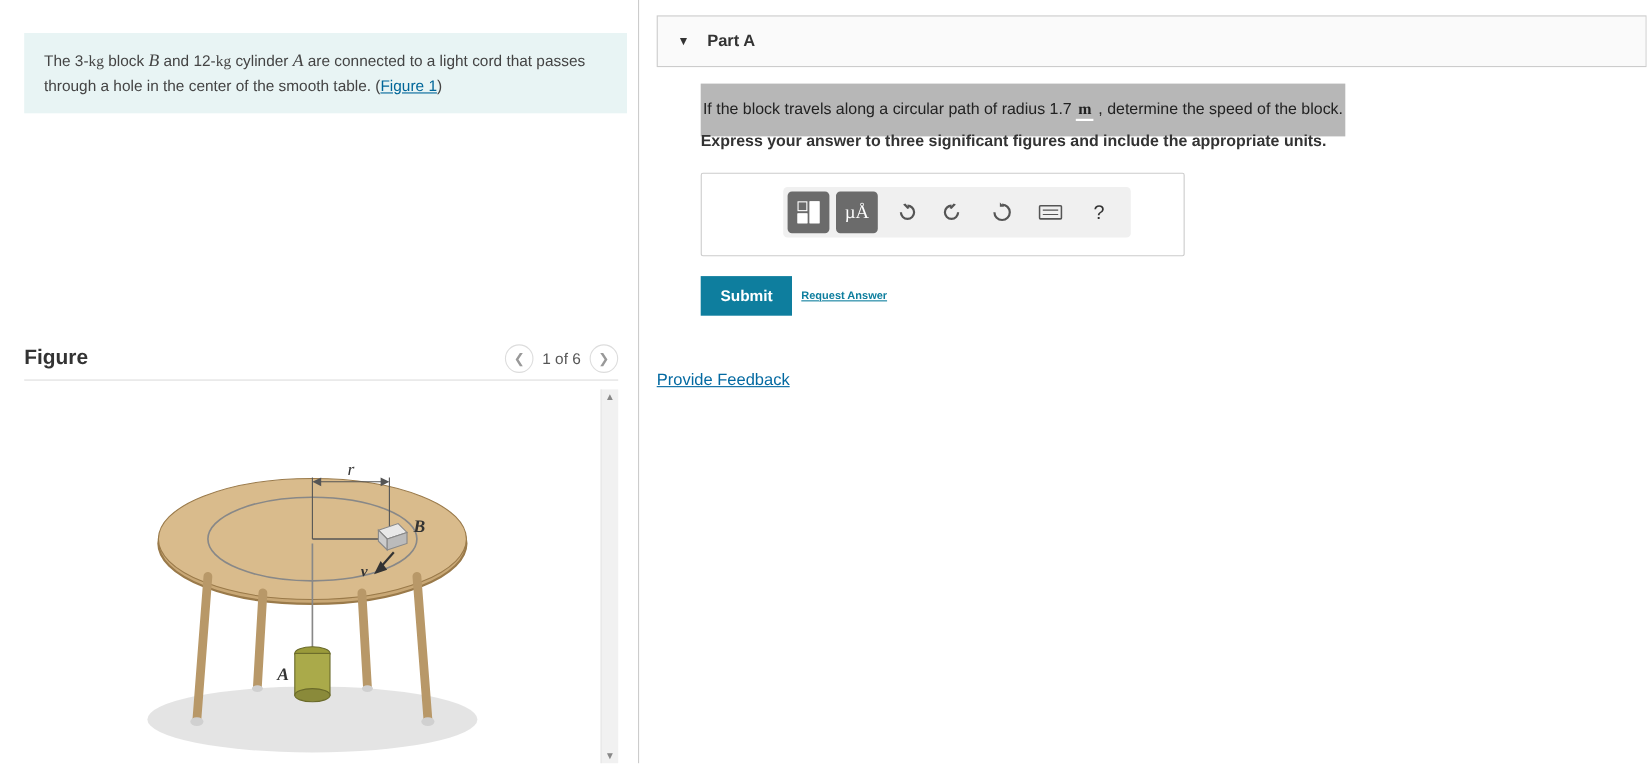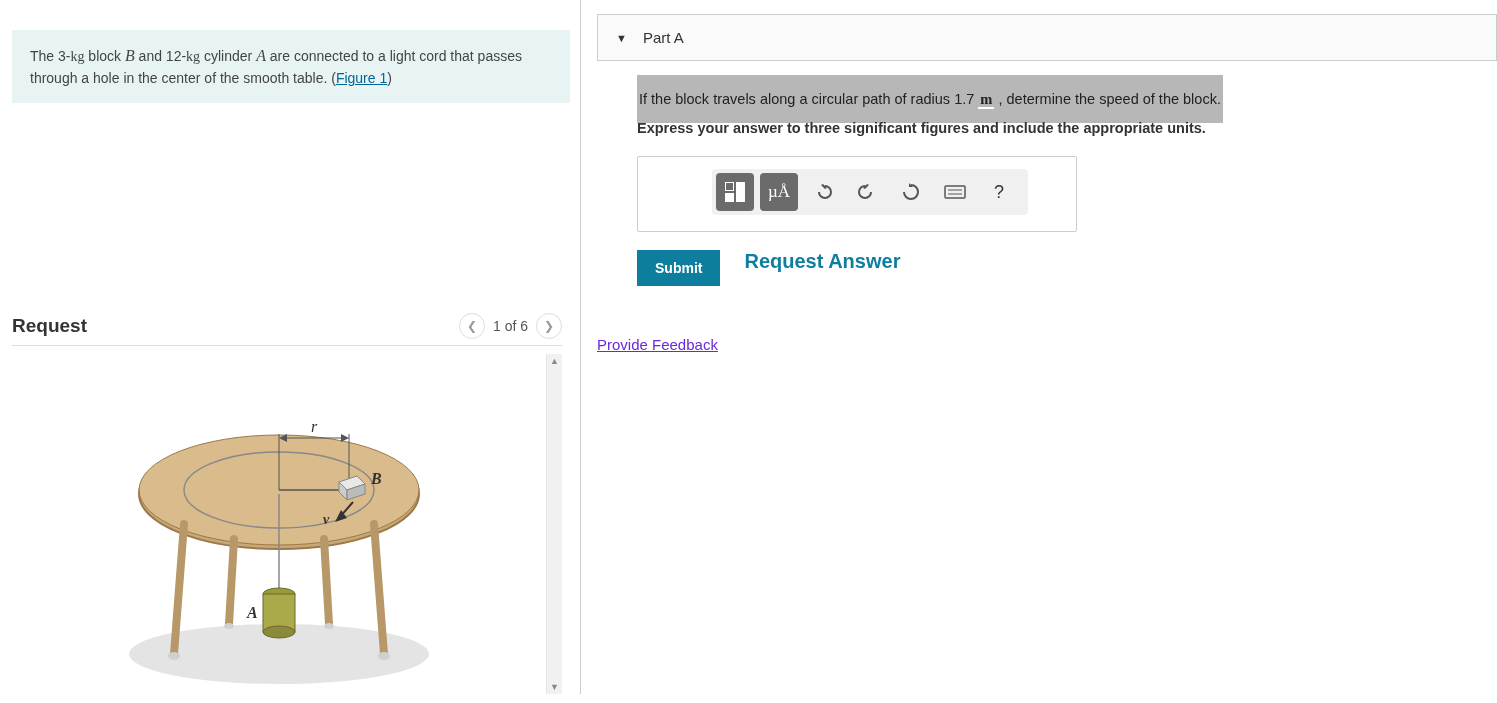--- a/index.html
+++ b/index.html
@@ -6,21 +6,21 @@
   body {
     margin: 0;
     padding: 0;
     font-family: Arial, Helvetica, sans-serif;
     font-size: 14px;
     color: #333;
     background: #fff;
     width: 1497px;
   }
   .wrapper { display: flex; }
-  .left-col { width: 580px; padding: 0 10px 0 4px; }
+  .left-col { width: 580px; padding: 0 10px 0 14px; }
   .divider { width: 1px; background: #ccc; margin: 0 0 0 0; }
   .right-col { flex: 1; padding: 0; }
 
   .problem-box {
     background: #e8f4f4;
     padding: 14px 18px;
     margin: 30px 0 0 8px;
     color: #444;
     line-height: 1.5;
     font-size: 14px;
@@ -51,21 +51,21 @@
   
   .part-header {
     display: flex; align-items: center; gap: 16px;
     border: 1px solid #ccc;
     border-top: 1px solid #ccc;
     padding: 14px 18px;
     margin: 14px 0 0 16px;
     background: #fafafa;
   }
   .part-caret { font-size: 11px; color: #333; }
-  .part-title { font-weight: normal; font-size: 15px; }
+  .part-title { font-weight: bold; font-size: 15px; }
   .right-content { padding: 30px 0 0 56px; }
   .prompt-hl { background: #b7b7b7; color: #222; padding: 16px 2px; font-size:14.5px; }
   .prompt-hl .unit { font-family:'Times New Roman',serif; font-weight:bold; border-bottom:2px solid #fff; padding:0 2px;}
   .instr { font-weight: bold; margin-top: 12px; font-size:14.5px; }
 
   .answer-block {
     border: 1px solid #ccc;
     border-radius: 2px;
     margin-top: 20px;
     width: 440px;
@@ -103,40 +103,40 @@
     font-family: 'Times New Roman', serif;
     font-style: italic;
     font-size: 24px;
     color: #999;
     padding: 0 12px;
     outline: none;
   }
   .val-input { width: 170px; }
   .unit-input { width: 170px; }
 
-  .action-row { display:flex; gap:24px; margin-top:18px; }
+  .action-row { display:flex; align-items:center; gap:8px; margin-top:18px; }
   .submit-btn {
     background: #0e7e9e; color: #fff; border: none;
     padding: 10px 18px; font-size: 14px; font-weight: bold;
     cursor: pointer;
   }
-  .link { color: #0e7e9e; font-weight:bold; font-size:20px; cursor:pointer; }
-  .feedback { color: #6d28d9; text-decoration: underline; font-size:15px; cursor:pointer; margin: 50px 0 0 16px; display:inline-block; }
+  .link { color: #0e7e9e; text-decoration: underline; font-weight:bold; font-size:10px; cursor:pointer; }
+  .feedback { color: #0369a1; text-decoration: underline; font-size:15px; cursor:pointer; margin: 50px 0 0 16px; display:inline-block; }
 </style>
 </head>
 <body>
 
 <div class="wrapper">
   <div class="left-col">
     <div class="problem-box">
       <span>The 3-</span><span style="font-family:'Times New Roman',serif">kg</span><span> block </span><span class="v">B</span><span> and 12-</span><span style="font-family:'Times New Roman',serif">kg</span><span> cylinder </span><span class="v">A</span><span> are connected to a light cord that passes through a hole in the center of the smooth table. (</span><span class="figure-link">Figure 1</span><span>)</span>
     </div>
 
     <div class="figure-header">
-      <div class="figure-title">Request</div>
+      <div class="figure-title">Figure</div>
       <div class="figure-nav">
         <div class="nav-btn">❮</div>
         <span>1 of 6</span>
         <div class="nav-btn">❯</div>
       </div>
     </div>
 
     <div class="figure-area">
       <div class="figure-img">
         <svg width="380" height="340" viewBox="0 0 380 340">

